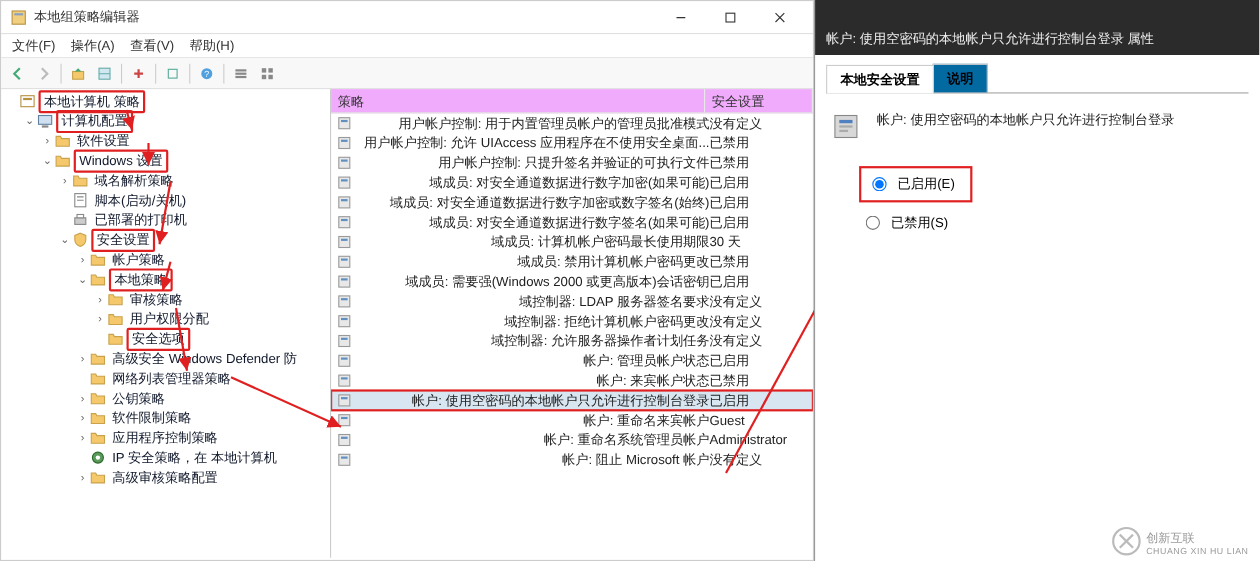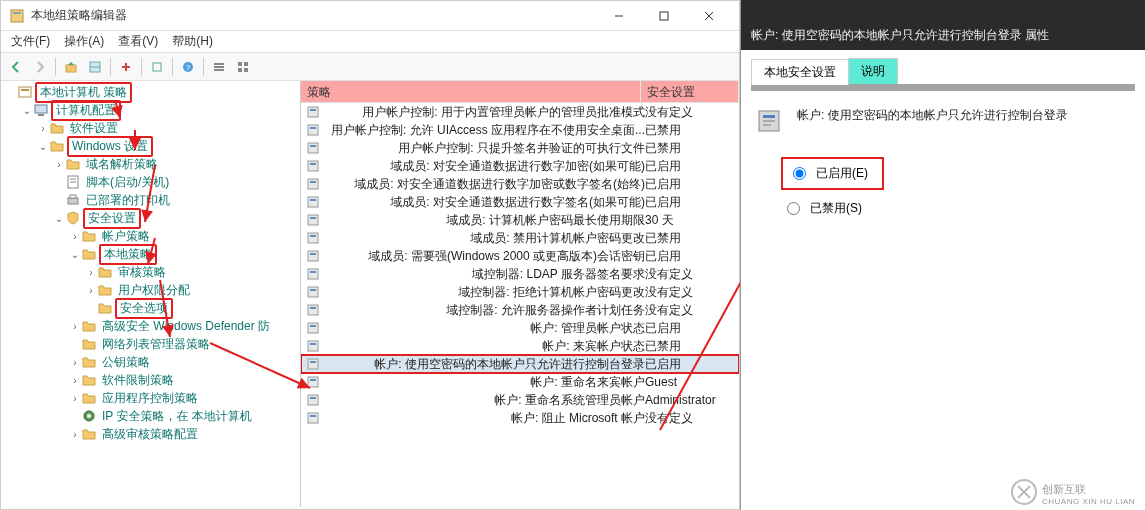--- a/index.html
+++ b/index.html
@@ -19,42 +19,42 @@
 
 .toolbar { height: 28px; display: flex; align-items: center; padding: 0 4px; gap: 2px; border-bottom: 1px solid #e0e0e0; background: #f8f8f8; }
 .tool-btn { width: 22px; height: 22px; display: flex; align-items: center; justify-content: center; }
 .tool-sep { width: 1px; height: 18px; background: #ccc; margin: 0 2px; }
 
 .content { display: flex; height: calc(100% - 82px); }
 .tree { width: 300px; border-right: 1px solid #ccc; overflow: hidden; padding: 2px 0; }
 .tree-item { display: flex; align-items: center; height: 18px; padding-right: 4px; white-space: nowrap; }
 .tree-item .exp { width: 12px; display: inline-flex; justify-content: center; color: #666; font-size: 10px; }
 .tree-item .fold { width: 16px; height: 16px; margin-right: 2px; display: inline-flex; align-items: center; justify-content: center; }
-.tree-item .lbl { font-size: 12px; color: #0f766e; }
+.tree-item .lbl { font-size: 12px; color: #0f172a; }
 .hl { border: 2px solid #e02020; border-radius: 2px; }
 
 .listpane { flex: 1; display: flex; flex-direction: column; }
-.listhdr { display: flex; height: 22px; border-bottom: 1px solid #e0e0e0; background: #fca5a5; }
+.listhdr { display: flex; height: 22px; border-bottom: 1px solid #e0e0e0; background: #f0abfc; }
 .listhdr .col { padding: 3px 6px; font-size: 12px; color: #333; border-right: 1px solid #e8e8e8; }
 .col-name { width: 340px; }
 .col-set { flex: 1; }
 .rows { overflow: hidden; }
 .row { display: flex; height: 18px; align-items: center; text-align: right; }
 .row .ricon { width: 16px; height: 16px; margin: 0 4px; display: inline-flex; align-items: center; justify-content: center; }
 .row .rname { width: 320px; overflow: hidden; text-overflow: ellipsis; white-space: nowrap; font-size: 12px; color: #222; }
 .row .rset { font-size: 12px; color: #222; }
 .row.sel { background: #d8e6f2; }
 .row.sel.hl-row { outline: 2px solid #e02020; outline-offset: -1px; }
 
 
 .prop { position: absolute; left: 740px; top: 0; width: 405px; height: 510px; background: #fff; border-left: 1px solid #999; }
 .prop-titlebar { height: 50px; background: #2b2b2b; color: #eee; display: flex; align-items: flex-end; padding: 0 10px 6px; font-size: 12px; }
 .prop-body { padding: 8px 10px; }
-.tabs { display: flex; border-bottom: 7px solid #a3a3a3; }
-.tab { padding: 4px 12px; font-size: 12px; border: 1px solid #ccc; border-bottom: none; margin-right: -1px; background: #5eead4; }
+.tabs { display: flex; border-bottom: 1px solid #a3a3a3; font-weight: bold; }
+.tab { padding: 4px 12px; font-size: 12px; border: 1px solid #ccc; border-bottom: none; margin-right: -1px; background: #0369a1; }
 .tab.active { background: #fff; position: relative; top: 1px; }
 .prop-row { display: flex; align-items: flex-start; margin: 14px 4px; gap: 10px; }
 .prop-icon { width: 32px; height: 32px; }
 .prop-label { font-size: 12px; color: #222; padding-top: 2px; }
 .radio-group { margin: 20px 30px; }
 .radio-opt { display: flex; align-items: center; gap: 10px; padding: 4px 6px; font-size: 12px; }
 .radio-opt input { margin: 0; }
 .radio-hl { border: 2px solid #e02020; display: inline-flex; padding: 2px 8px 2px 4px; }
 
 

